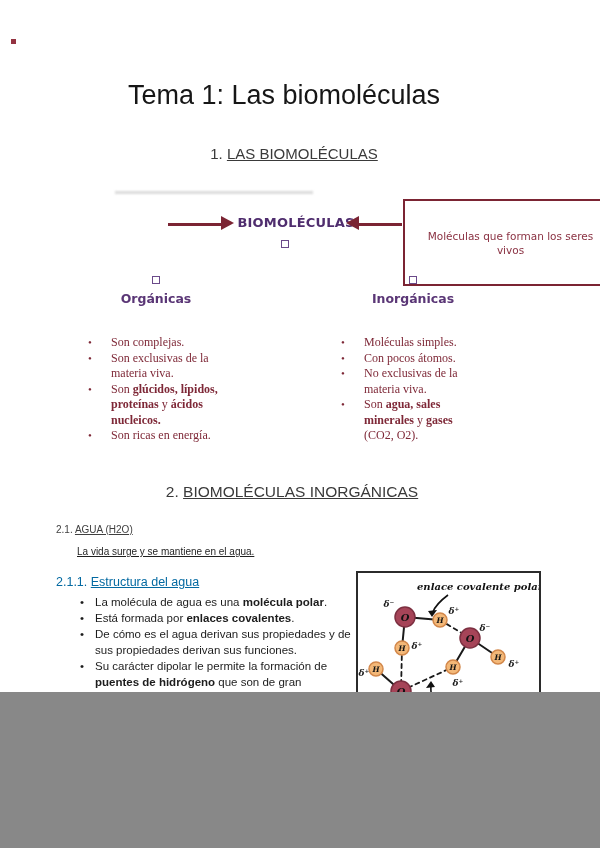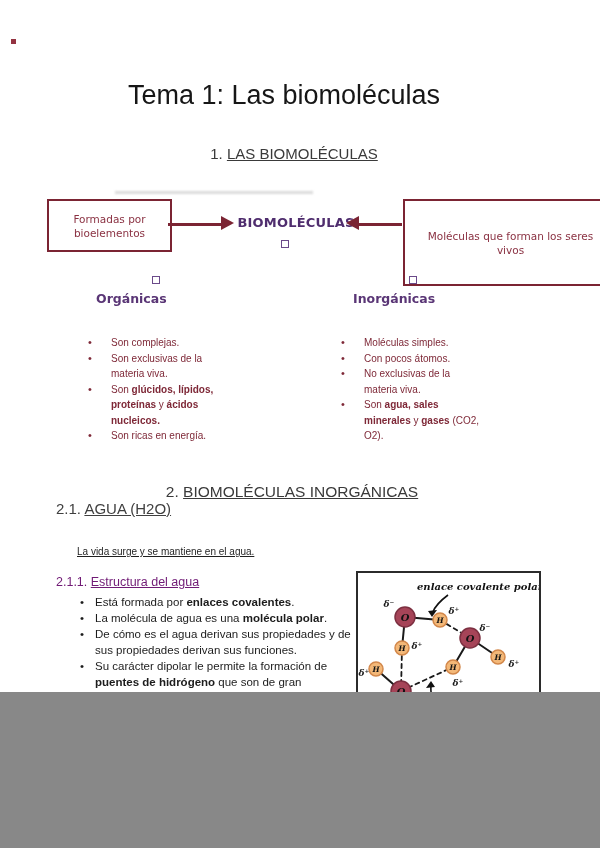--- a/index.html
+++ b/index.html
@@ -5,23 +5,23 @@
   html,body{margin:0;padding:0;background:#888;}
   .page{position:relative;width:600px;height:692px;background:#ffffff;margin:0 auto;
         font-family:"Liberation Sans",sans-serif;overflow:hidden;}
   .abs{position:absolute;}
   .center600{left:0;width:600px;text-align:center;}
   
   .doc-title{top:80px;font-size:27px;color:#161616;transform:translateX(-16px);}
   .h1{top:145px;font-size:15px;color:#3a3a3a;transform:translateX(-6px);}
   .h2{top:483px;font-size:15.5px;color:#3a3a3a;transform:translateX(-8px);}
   .h-underline{text-decoration:underline;}
-  .h21{left:56px;top:500px;font-size:15px;color:#3f3f3f;}
+  .h21{left:56px;top:524px;font-size:10px;color:#3f3f3f;}
   .intro{left:77px;top:546px;font-size:10px;color:#1f1f1f;text-decoration:underline;}
-  .h211{left:56px;top:575px;font-size:12.5px;color:#701a75;}
+  .h211{left:56px;top:575px;font-size:12.5px;color:#0369a1;}
   
   .smudge{left:115px;top:191px;width:198px;height:3px;background:#c7c7c7;filter:blur(1px);opacity:.65;}
   .corner-dot{left:11px;top:39px;width:5px;height:5px;background:#943341;}
   
   .cm-box{border:2px solid #7b2433;color:#8a3142;font-family:"DejaVu Sans",sans-serif;
           font-size:10.5px;line-height:14px;text-align:center;display:flex;align-items:center;justify-content:center;}
   .cm-left{left:47px;top:199px;width:117px;height:45px;padding:2px;}
   .cm-right{left:403px;top:199px;width:171px;height:43px;padding:20px;}
   .cm-center{left:236px;top:215px;width:120px;text-align:center;color:#4f2d6e;
              font-family:"DejaVu Sans",sans-serif;font-weight:bold;font-size:13px;letter-spacing:.2px;}
@@ -31,26 +31,26 @@
   .arrow-left-box{left:168px;top:216px;width:66px;}
   .arrow-left-box .line{left:0;width:53px;}
   .arrow-left-box .head{left:53px;top:0;border-left:13px solid #7b2433;}
   .arrow-right-box{left:346px;top:216px;width:56px;}
   .arrow-right-box .line{left:11px;width:45px;}
   .arrow-right-box .head{left:0;top:0;border-right:13px solid #7b2433;}
   .ph-square{width:6px;height:6px;border:1.5px solid #6b4a8a;background:#fff;}
   .sq-center{left:281px;top:240px;}
   .sq-org{left:152px;top:276px;}
   .sq-inorg{left:409px;top:276px;}
-  .branch-label{top:291px;width:120px;color:#5a3676;
+  .branch-label{top:291px;width:120px;text-align:center;color:#5a3676;
                 font-family:"DejaVu Sans",sans-serif;font-weight:600;font-size:12.5px;}
   .lbl-org{left:96px;} .lbl-inorg{left:353px;}
   
   ul.cmlist{list-style:none;margin:0;padding:0;top:335px;color:#7e2837;
-            font-family:Liberation Sans, sans-serif;font-size:10px;line-height:15.5px;}
+            font-family:Liberation Serif, serif;font-size:12px;line-height:15.5px;}
   ul.cmlist li{position:relative;padding-left:26px;}
   ul.cmlist li::before{content:"•";position:absolute;left:3px;top:0;font-size:11px;}
   .list-org{left:85px;width:138px;}
   .list-inorg{left:338px;width:142px;}
   .bold{font-weight:bold;}
   
   ul.blist{list-style:none;margin:0;padding:0;left:80px;top:594px;width:282px;
            color:#1c1c1c;font-size:11.5px;line-height:16px;}
   ul.blist li{position:relative;padding-left:15px;}
   ul.blist li::before{content:"•";position:absolute;left:0;top:0;}
@@ -68,21 +68,20 @@
 
   <div class="abs center600 doc-title">Tema 1: Las biomoléculas</div>
 
   <div class="abs center600 h1">
     <span>1.</span>
     <span class="h-underline">LAS BIOMOLÉCULAS</span>
   </div>
 
   <div class="abs smudge"></div>
 
-  <div class="abs cm-box cm-left">Formadas por bioelementos</div>
 
   <div class="abs arrow arrow-left-box">
     <span class="line"></span>
     <span class="head"></span>
   </div>
 
   <div class="abs cm-center">BIOMOLÉCULAS</div>
   <div class="abs ph-square sq-center"></div>
 
   <div class="abs arrow arrow-right-box">
@@ -122,22 +121,22 @@
   </div>
 
   <div class="abs intro">La vida surge y se mantiene en el agua.</div>
 
   <div class="abs h211">
     <span>2.1.1.</span>
     <span class="h-underline">Estructura del agua</span>
   </div>
 
   <ul class="abs blist">
+      <li><span>La molécula de agua es una </span><span class="bold">molécula polar</span><span>.</span></li>
       <li><span>Está formada por </span><span class="bold">enlaces covalentes</span><span>.</span></li>
-      <li><span>La molécula de agua es una </span><span class="bold">molécula polar</span><span>.</span></li>
       <li><span>De cómo es el agua derivan sus propiedades y de sus propiedades derivan sus funciones.</span></li>
       <li><span>Su carácter dipolar le permite la formación de </span><span class="bold">puentes de hidrógeno</span><span> que son de gran importancia en las reacciones químicas de los seres vivos.</span></li>
     </ul>
 
   <div class="abs figure">
     <svg width="181" height="162" viewBox="0 0 181 162">
 
       <g stroke="#1a1a1a" stroke-width="2" stroke-linecap="round">
         <line x1="47" y1="44" x2="82" y2="47"></line>
         <line x1="47" y1="44" x2="44" y2="75"></line>

